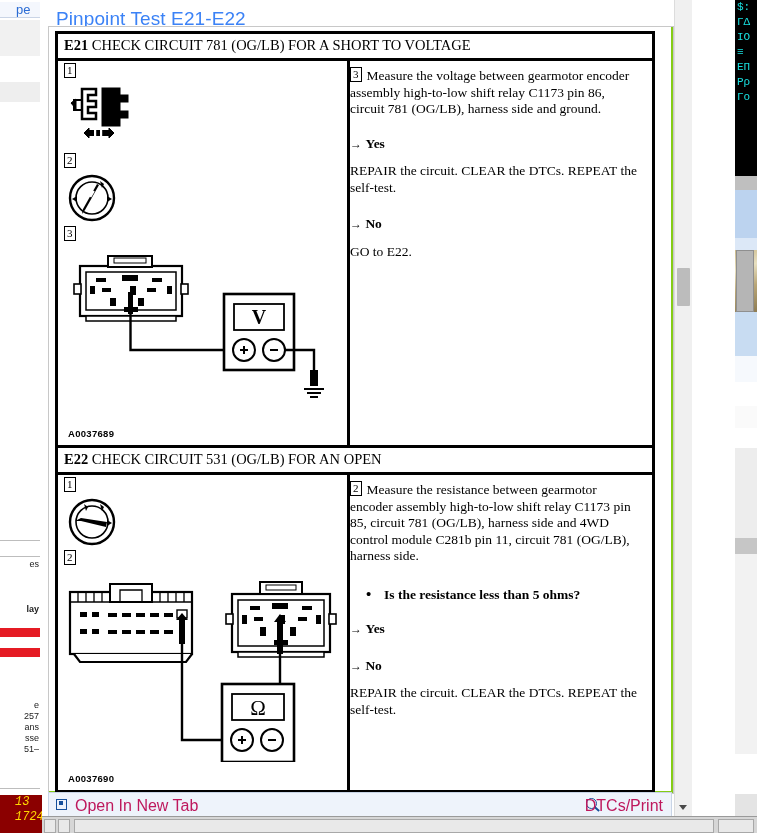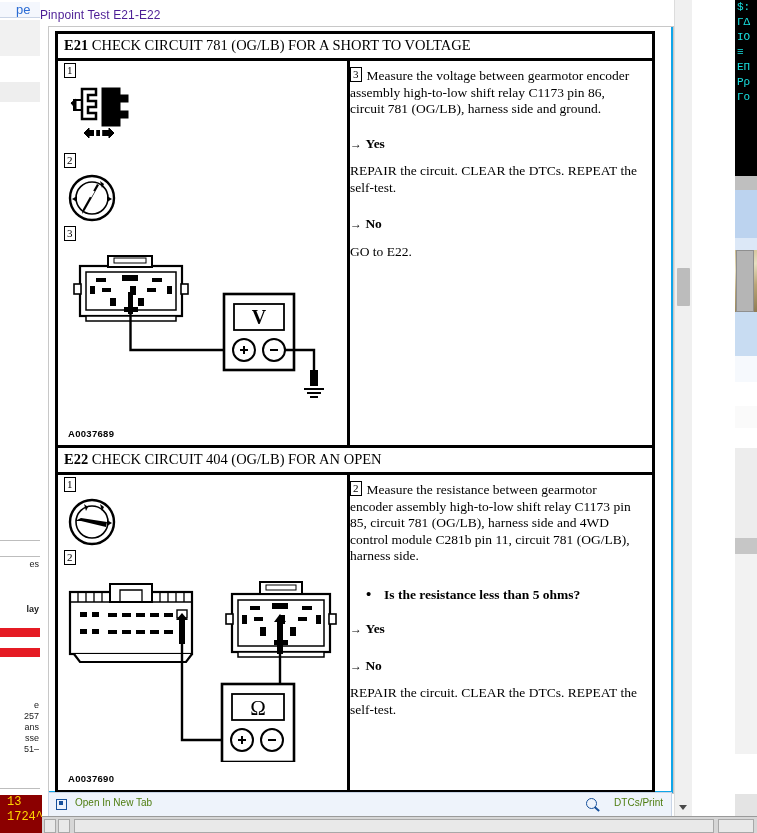--- a/index.html
+++ b/index.html
@@ -35,21 +35,21 @@
   .magnifier{position:absolute;left:2px;top:60px;width:13px;height:13px;
      border:1.6px solid #5b5b5b;border-radius:50%;}
   .magnifier:after{content:"";position:absolute;right:-5px;bottom:-2px;width:7px;height:1.8px;
      background:#5b5b5b;transform:rotate(40deg);}
 
   #taskbar-left{
     position:absolute;left:0;top:795px;width:42px;height:38px;
     background:#8b0000;color:#ffd700;font-family:"Liberation Mono", monospace;
     font-size:12px;line-height:15px;overflow:hidden;z-index:40;
   }
-  #taskbar-left span{display:block;padding-left:7px;}
+  #taskbar-left span{display:block;padding-left:15px;font-style:italic;}
 
   #bottom-strip{
     position:absolute;left:0;top:816px;width:757px;height:17px;
     background:#d6d6d6;border-top:1px solid #9a9a9a;z-index:30;
   }
   .bs-cell{position:absolute;top:2px;height:14px;background:#e9e9e9;border:1px solid #a8a8a8;box-sizing:border-box;}
 
   
   #bg-right{
     position:absolute;left:735px;top:0;width:22px;height:833px;overflow:hidden;
@@ -74,48 +74,48 @@
   .rb-fill2{top:754px;height:40px;background:#ffffff;border-bottom:1px solid #cfcfcf;}
   .rb-fill3{top:794px;height:39px;background:#e4e4e4;}
   .rb-scrollthumb{position:absolute;left:1px;top:250px;width:18px;height:62px;background:#b5b5b5;border:1px solid #8f8f8f;box-sizing:border-box;}
 
   
   #viewer{
     position:absolute;left:40px;top:0;width:695px;height:818px;
     background:#ffffff;overflow:hidden;
   }
   #viewer-title{
-    position:absolute;left:0;top:8px;
-    font-size:12px;color:#4c1d95;letter-spacing:.1px;
+    position:absolute;left:16px;top:8px;
+    font-size:19px;color:#3b82f6;letter-spacing:.1px;
   }
 
   
   #doc-area{
     position:absolute;left:8px;top:26px;width:624px;height:766px;
-    background:#0ea5e9;border:1px solid #c8c8c8;overflow:hidden;
+    background:#84cc16;border:1px solid #c8c8c8;overflow:hidden;
   }
   #doc-page{position:absolute;left:0;top:0;width:622px;height:764px;background:#fff;}
 
   
   #v-scroll{
     position:absolute;left:634px;top:0;width:17px;height:818px;
     background:#f0f0f0;border-left:1px solid #dcdcdc;
   }
   #v-thumb{position:absolute;left:2px;top:268px;width:13px;height:38px;background:#bcbcbc;border-radius:1px;}
   #v-arrow-down{position:absolute;left:0;top:798px;width:17px;height:18px;}
   #v-arrow-down:after{content:"";position:absolute;left:4px;top:7px;
     border-left:4.5px solid transparent;border-right:4.5px solid transparent;
     border-top:5px solid #4a4a4a;}
 
   
   #viewer-toolbar{
     position:absolute;left:8px;top:792px;width:624px;height:25px;
     background:#eef3fb;border:1px solid #c8d4e6;box-sizing:border-box;
   }
-  .tb-link{position:absolute;top:4px;color:#4d7c0f;font-size:10px;cursor:pointer;}
+  .tb-link{position:absolute;top:4px;color:#be185d;font-size:16px;cursor:pointer;}
   #open-new-tab{left:26px;}
   #zoom-print{right:8px;}
   #newtab-icon{position:absolute;left:7px;top:6px;width:11px;height:11px;
      border:1.5px solid #17509b;box-sizing:border-box;}
   #newtab-icon:after{content:"";position:absolute;left:2px;top:1px;width:4px;height:4px;background:#17509b;}
   #zoomprint-icon{position:absolute;right:74px;top:5px;width:9px;height:9px;
      border:1.6px solid #17509b;border-radius:50%;}
   #zoomprint-icon:after{content:"";position:absolute;right:-4px;bottom:-2px;width:6px;height:1.7px;
      background:#17509b;transform:rotate(42deg);}
   #test-doc{position:absolute;left:6px;top:4px;width:600px;}
@@ -341,21 +341,21 @@
                 <span class="alabel">No</span>
                 <span class="atext">GO to E22.</span>
               </div>
             </div>
           </div>
         </div>
 
         <div class="test-block last">
           <div class="block-header">
             <b>E22</b>
-            <span>CHECK CIRCUIT 404 (OG/LB) FOR AN OPEN</span>
+            <span>CHECK CIRCUIT 531 (OG/LB) FOR AN OPEN</span>
           </div>
           <div class="block-body">
 
             <div class="col-left" style="height:315px">
 
               <div class="step-marker">
                 <span class="stepnum">1</span>
               </div>
 
               <div style="margin:3px 0 0 8px">

